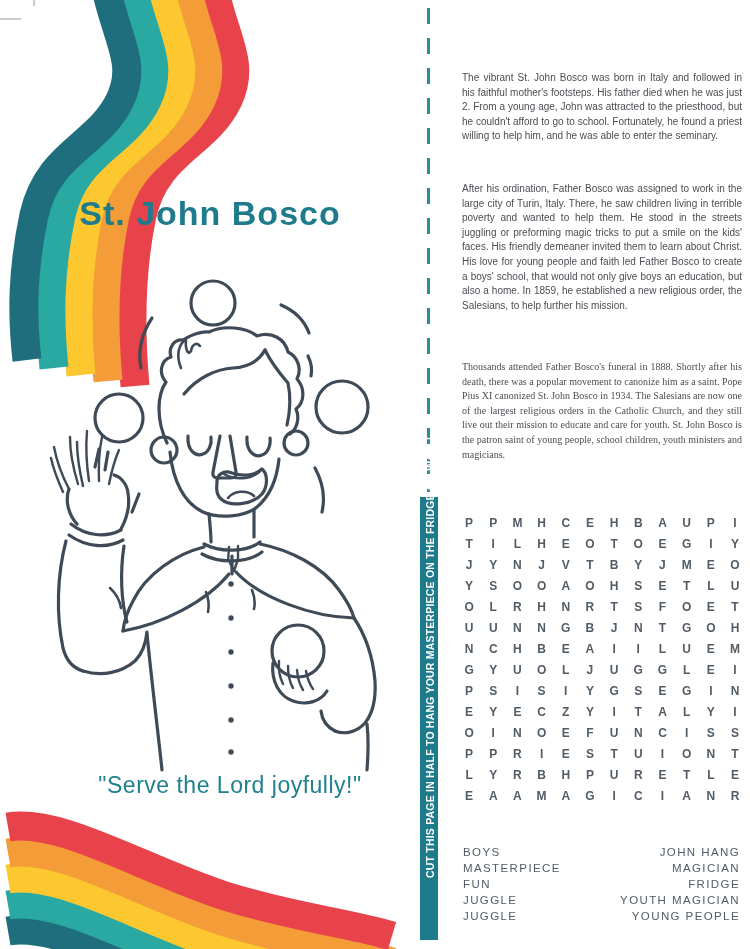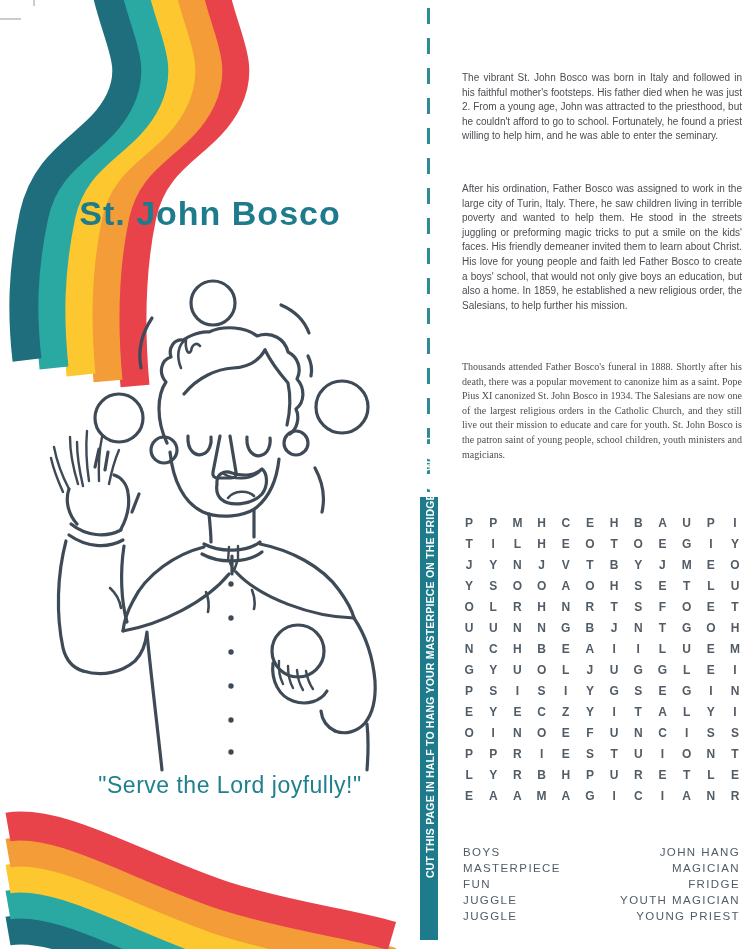--- a/index.html
+++ b/index.html
@@ -374,17 +374,17 @@
         <li>MASTERPIECE</li>
         <li>FUN</li>
         <li>JUGGLE</li>
         <li>JUGGLE</li>
       </ul>
     <ul class="word-col right" id="words-right">
         <li>JOHN HANG</li>
         <li>MAGICIAN</li>
         <li>FRIDGE</li>
         <li>YOUTH MAGICIAN</li>
-        <li>YOUNG PRIEST</li>
+        <li>YOUNG PEOPLE</li>
       </ul>
   </div>
 
 </div>
 
 </body></html>

